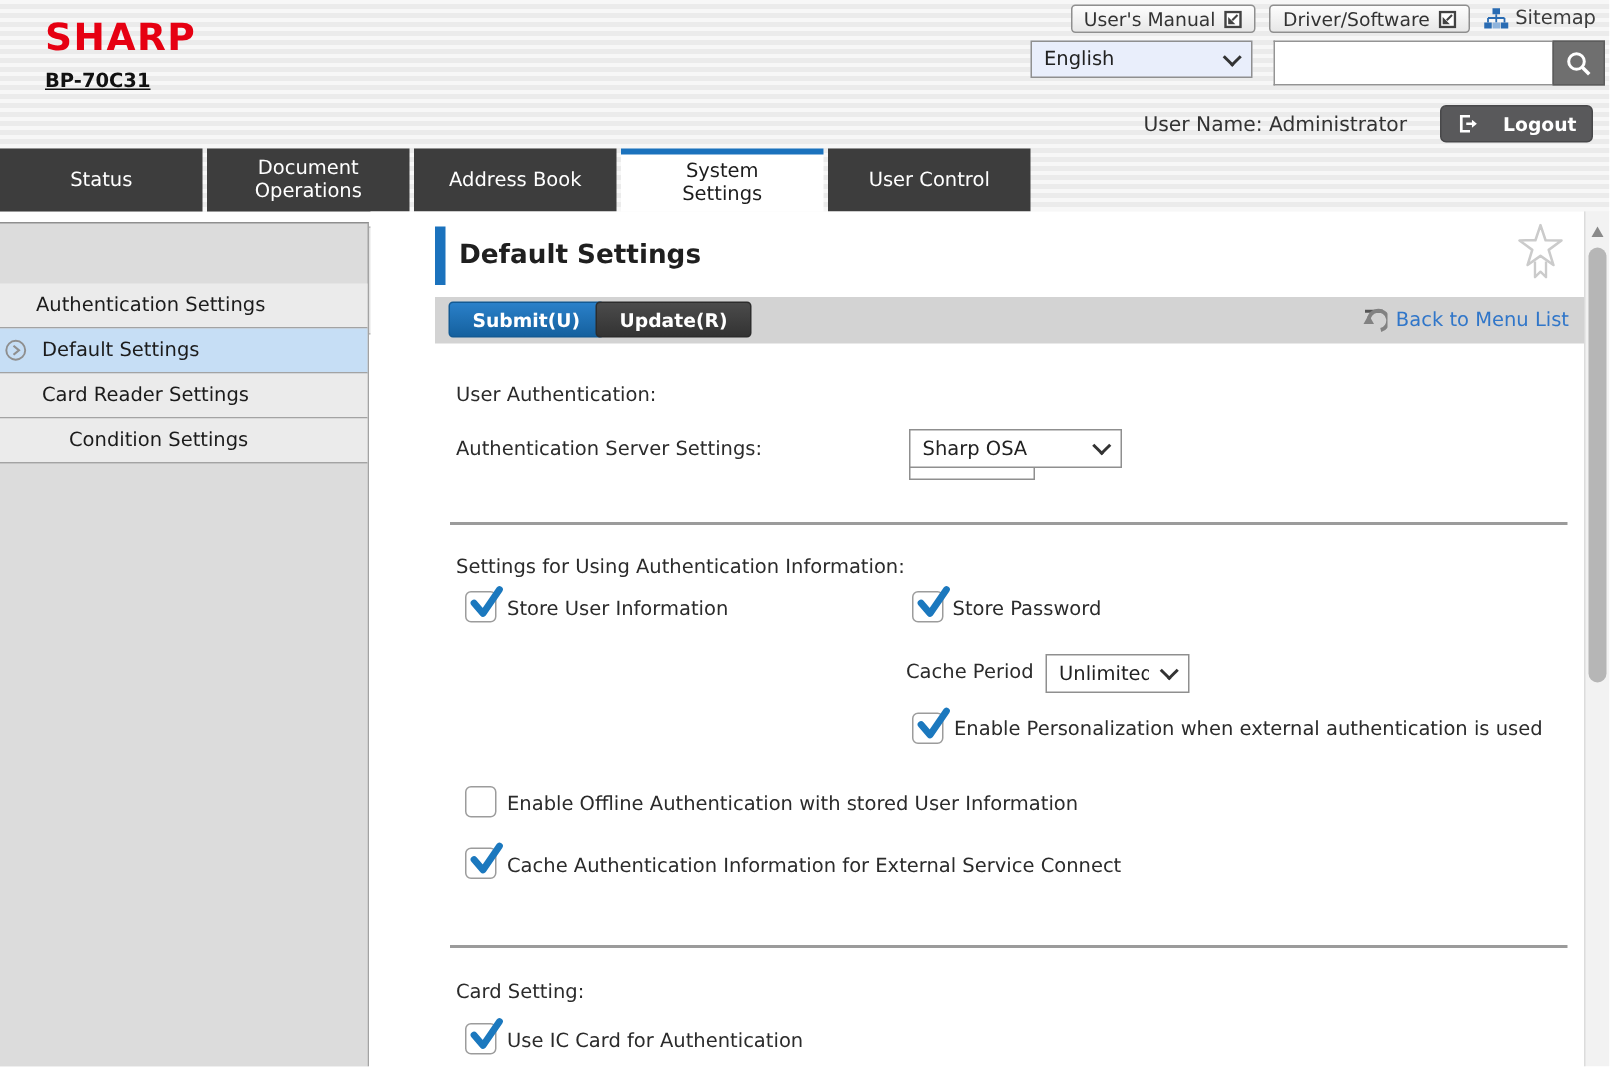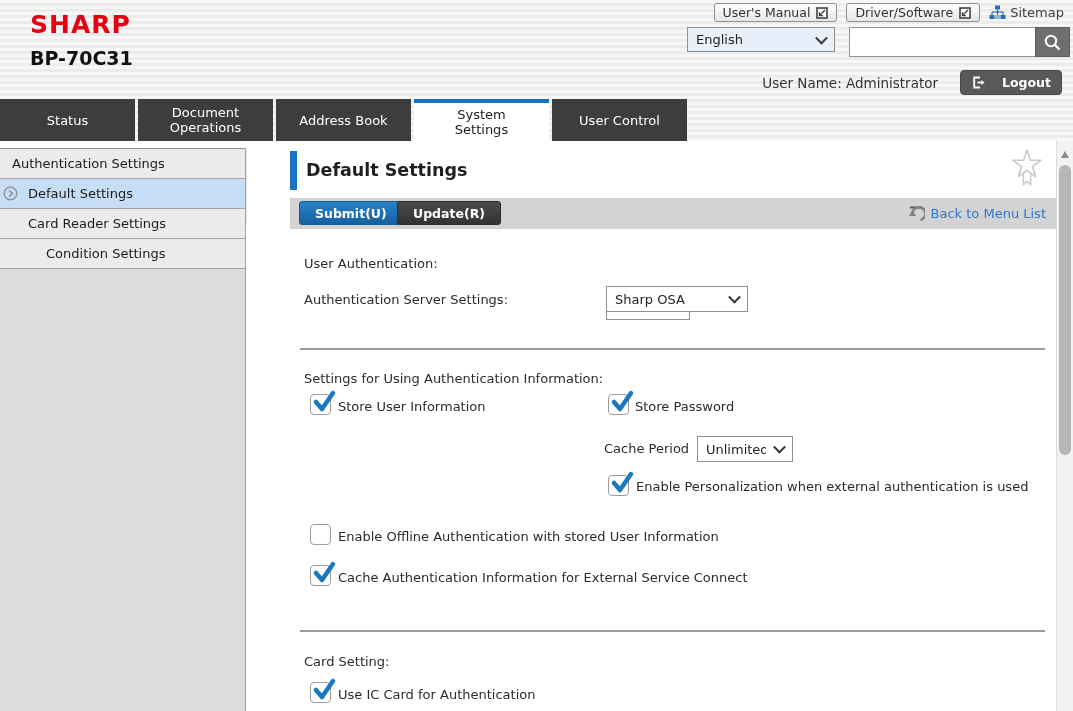--- a/index.html
+++ b/index.html
@@ -4,21 +4,21 @@
 <style>
   * { margin:0; padding:0; box-sizing:border-box; }
   html,body { width:1073px; height:711px; overflow:hidden; }
   body { font-family:"DejaVu Sans","Liberation Sans",sans-serif; background:#fff; color:#222; }
   .page { position:relative; width:1073px; height:711px; overflow:hidden; }
 
   
   .header { position:absolute; left:0; top:0; width:1073px; height:141px;
     background:repeating-linear-gradient(to bottom,#f7f7f7 0px,#f7f7f7 3px,#ebebeb 3px,#ebebeb 6px); }
   .logo { position:absolute; left:30px; top:10px; font-size:25px; font-weight:bold; letter-spacing:1px; color:#e60012; }
-  .model { position:absolute; left:30px; top:47px; font-size:19px; font-weight:bold; color:#111; }
+  .model { position:absolute; left:30px; top:47px; font-size:13px; font-weight:bold; color:#111;text-decoration:underline; }
 
   .hdr-row1 { position:absolute; right:9px; top:3px; display:flex; align-items:center; gap:9px; }
   .hdr-btn { display:inline-flex; align-items:center; gap:6px; height:19px; padding:2px 8px;
     background:linear-gradient(#fdfdfd,#e7e7e7); border:1px solid #8f8f8f; border-radius:3px;
     font-family:inherit; font-size:12.5px; color:#333; cursor:pointer; }
   .sitemap { display:inline-flex; align-items:center; gap:4px; font-size:13px; color:#3c3c3c; cursor:pointer; }
 
   .hdr-row2 { position:absolute; right:3px; top:27px; display:flex; align-items:flex-start; gap:14px; }
   .sel { position:relative; display:inline-block; }
   .sel::after { content:""; position:absolute; right:9px; top:50%; width:7px; height:7px;
@@ -47,21 +47,21 @@
     text-align:center; font-size:13px; line-height:15px; white-space:pre-line;
     background:#3d3d3d; color:#fff; cursor:pointer; }
   .tab.active { background:#fff; color:#1c1c1c; border-top:4px solid #1b72bd; }
 
   
   .sidebar { position:absolute; left:0; top:148px; width:246px; bottom:0;
     background:#dcdcdc; border-right:1px solid #a3a3a3; border-top:1px solid #8f8f8f;
     display:flex; flex-direction:column; }
   .side-item { position:relative; height:30px; line-height:29px; background:#ebebeb;
     border-bottom:1px solid #a3a3a3; font-size:13px; color:#1b1b1b; cursor:pointer; }
-  .side-item.ind0 { padding-left:12px; }
+  .side-item.ind0 { padding-left:24px;margin-top:40px; }
   .side-item.ind1 { padding-left:28px; }
   .side-item.ind2 { padding-left:46px; }
   .side-item.selected { background:#c6def5; }
   .side-item .sel-ic { position:absolute; left:3px; top:7px; }
   .side-fill { flex:1; background:#dcdcdc; }
 
   .collapse-tab { position:absolute; left:246px; top:151px; width:29px; height:72px;
     background:#e4e4e4; border:1px solid #b9b9b9; border-left:none;
     display:flex; align-items:center; justify-content:center; cursor:pointer; }
 

